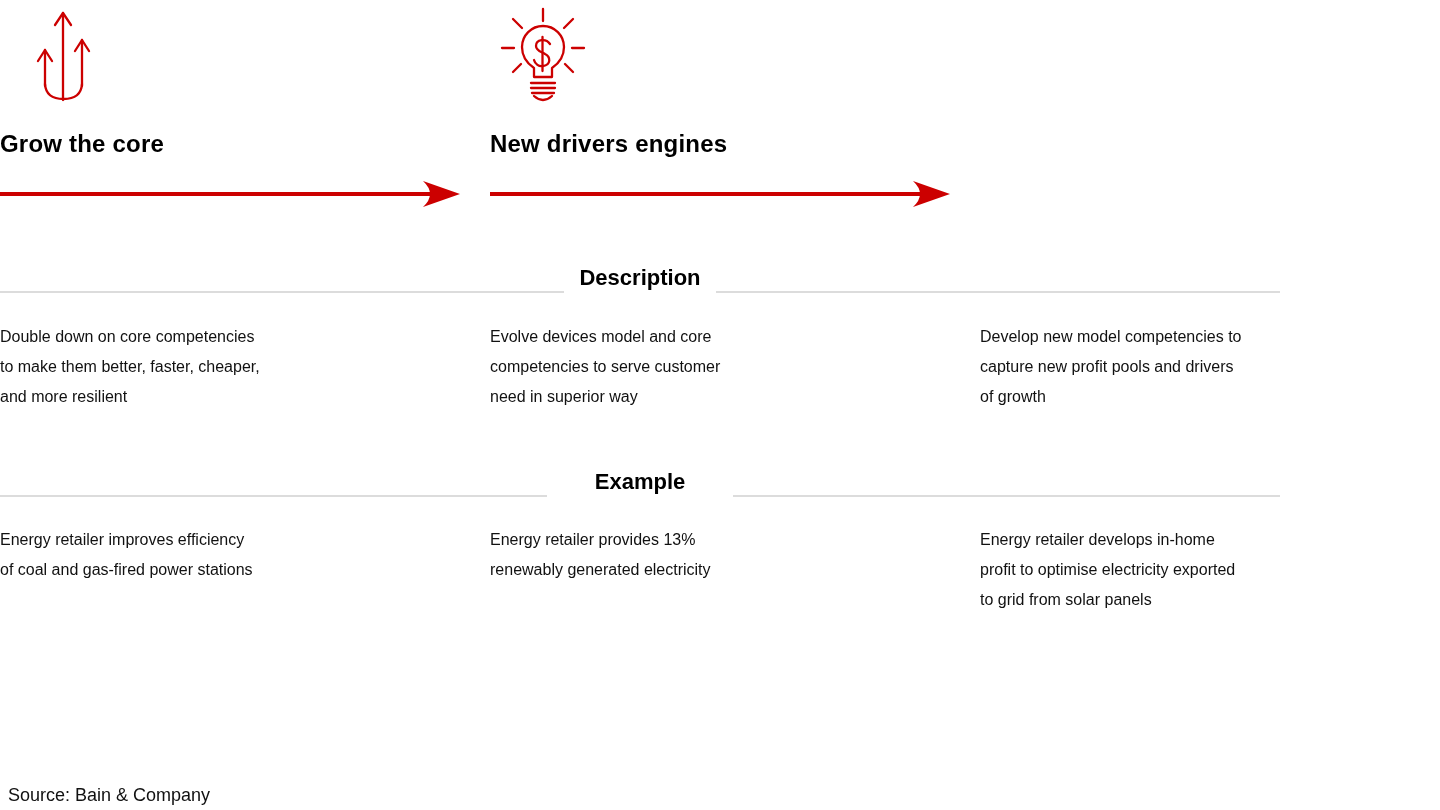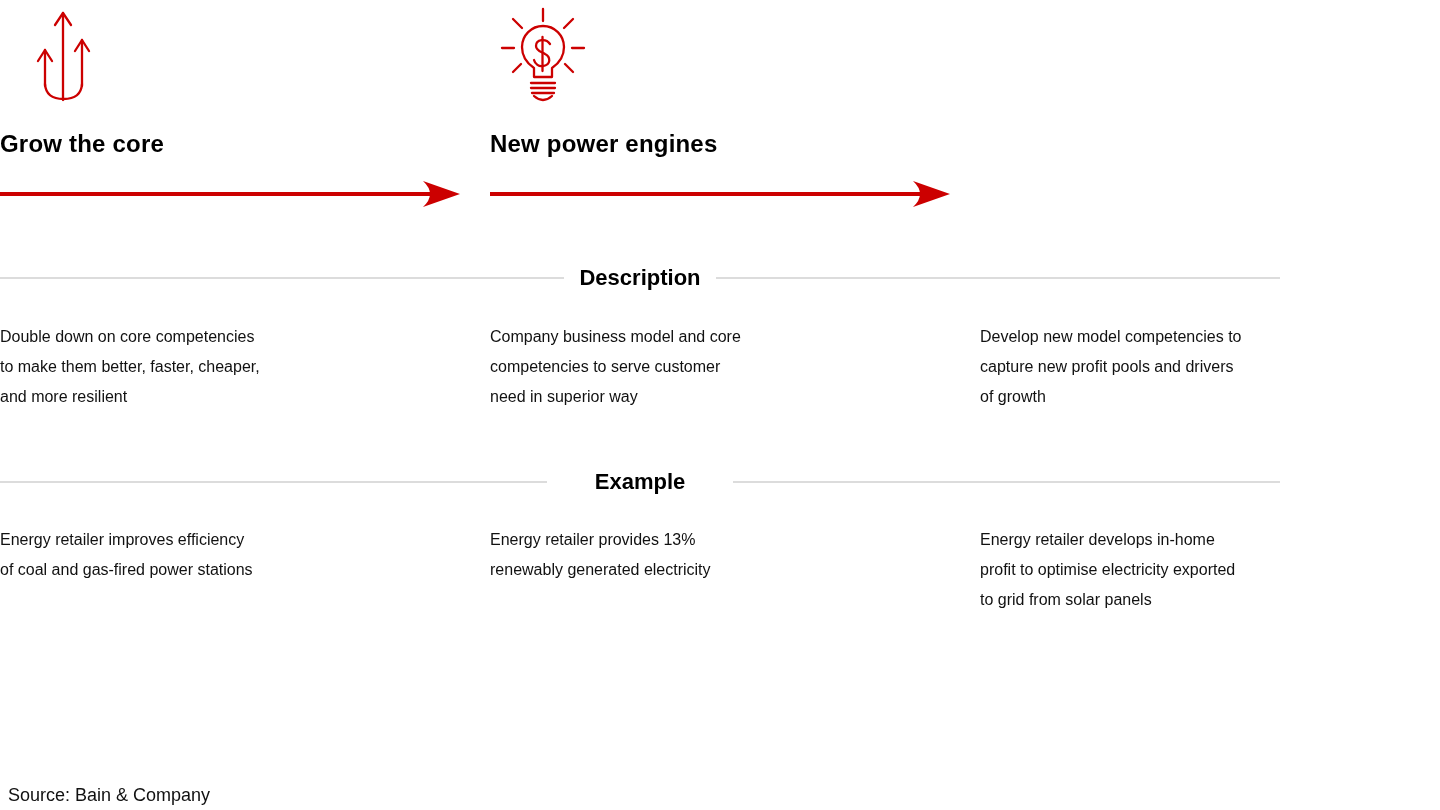--- a/index.html
+++ b/index.html
@@ -46,21 +46,21 @@
 
   .red-arrow {
     display: block;
     margin-top: 23px;
     width: 460px;
     height: 26px;
   }
 
   .divider {
     display: flex;
-    align-items: center;
+    align-items: flex-end;
     width: 1280px;
   }
   .divider .line {
     flex: 1 1 auto;
     height: 0;
     border-top: 2px solid #dcdcdc;
   }
   .divider-label {
     padding: 0 15px;
     font-size: 22px;
@@ -130,40 +130,40 @@
           <line class="ic" x1="77" y1="66" x2="69" y2="58"></line>
           <path class="ic" d="M38 71 L38 62 Q26 54 26 41 A21 21 0 1 1 68 41 Q68 54 56 62 L56 71 Z"></path>
           <line class="ic" x1="35" y1="77" x2="59" y2="77"></line>
           <line class="ic" x1="35" y1="82" x2="59" y2="82"></line>
           <line class="ic" x1="36" y1="87" x2="58" y2="87"></line>
           <path class="ic" d="M38 90 Q47 98 56 90"></path>
           <path class="ic" d="M54 38 C50 32 40 33 40 40 C40 45 46 46 49 48 C55 51 55 59 47 60 C43 61 39 58 38 54"></path>
           <line class="ic" x1="46.5" y1="31" x2="46.5" y2="65"></line>
         </svg>
       </div>
-      <h2 class="col-title">New power engines</h2>
+      <h2 class="col-title">New drivers engines</h2>
       <svg class="red-arrow" viewBox="0 0 460 26" preserveAspectRatio="none">
         <line x1="0" y1="13" x2="432" y2="13" stroke="#cc0000" stroke-width="4"></line>
         <path d="M460 13 L423 0 Q437 13 423 26 Z" fill="#cc0000"></path>
       </svg>
     </div>
 
   </div>
 
   <div class="divider divider-description">
     <span class="line"></span>
     <span class="divider-label">Description</span>
     <span class="line"></span>
   </div>
 
   <div class="grid text-grid description-row">
     <p>Double down on core competencies
 to make them better, faster, cheaper,
 and more resilient</p>
-    <p>Company business model and core
+    <p>Evolve devices model and core
 competencies to serve customer
 need in superior way</p>
     <p>Develop new model competencies to
 capture new profit pools and drivers
 of growth</p>
   </div>
 
   <div class="divider divider-example">
     <span class="line"></span>
     <span class="divider-label">Example</span>

